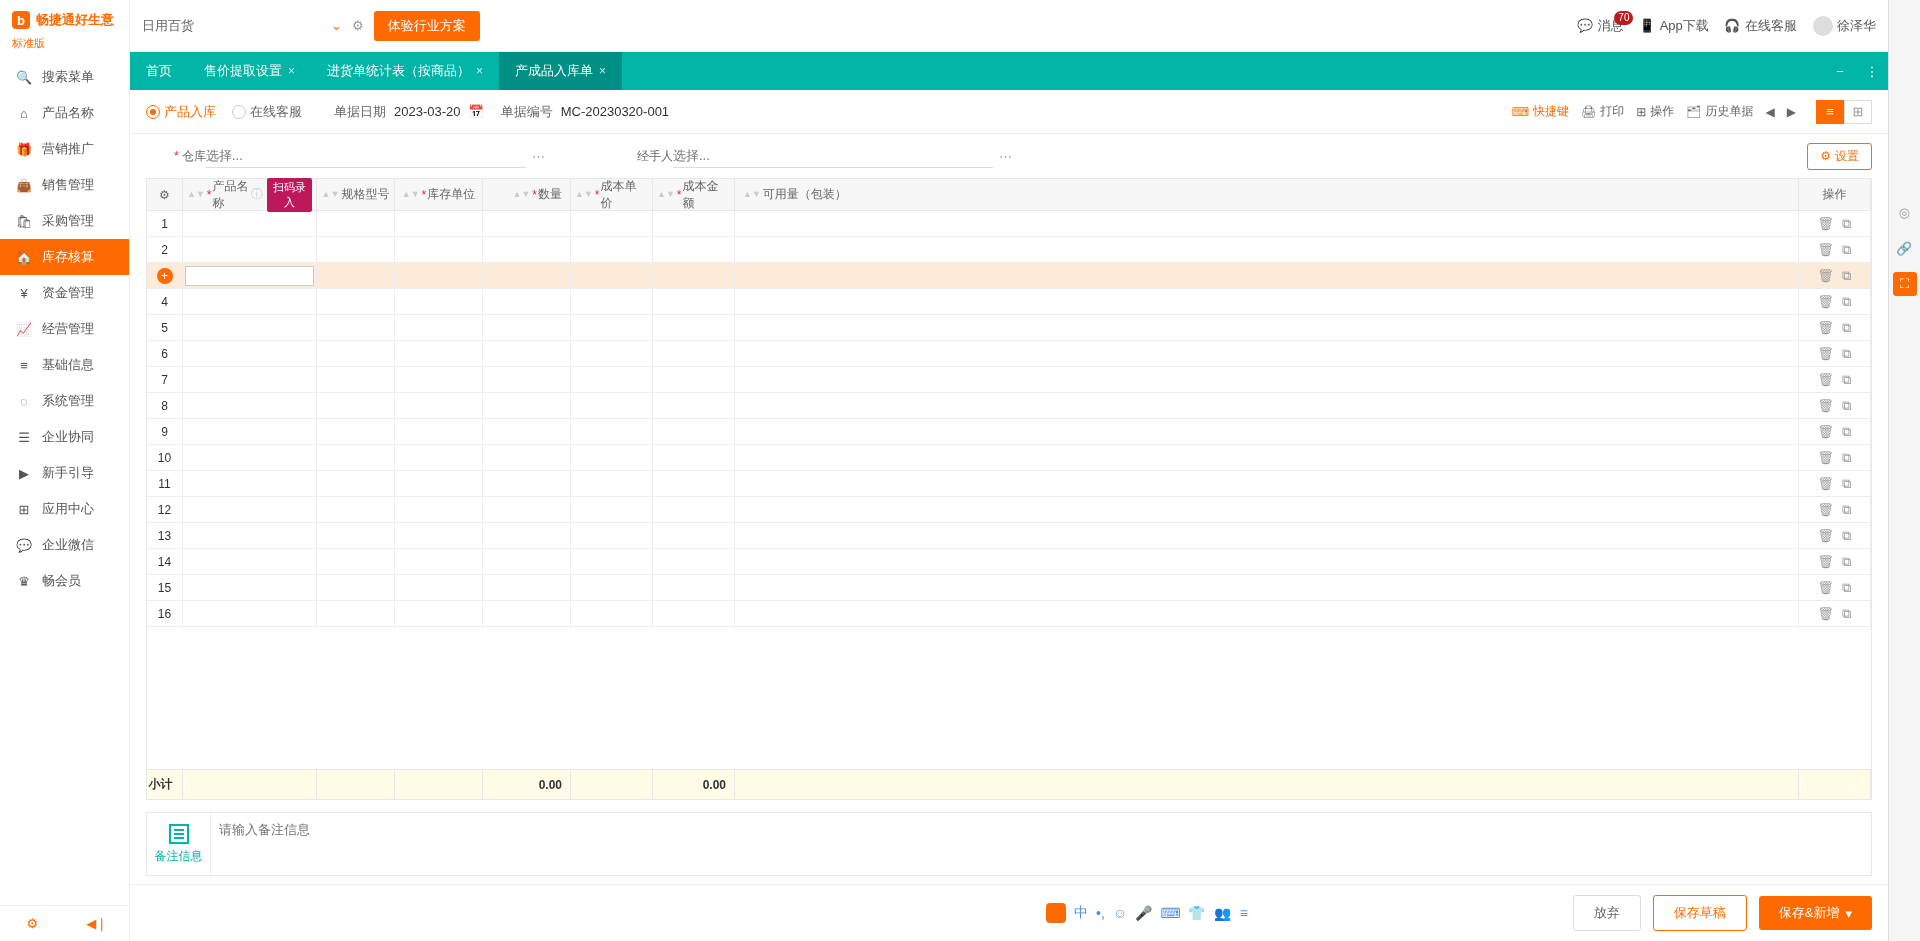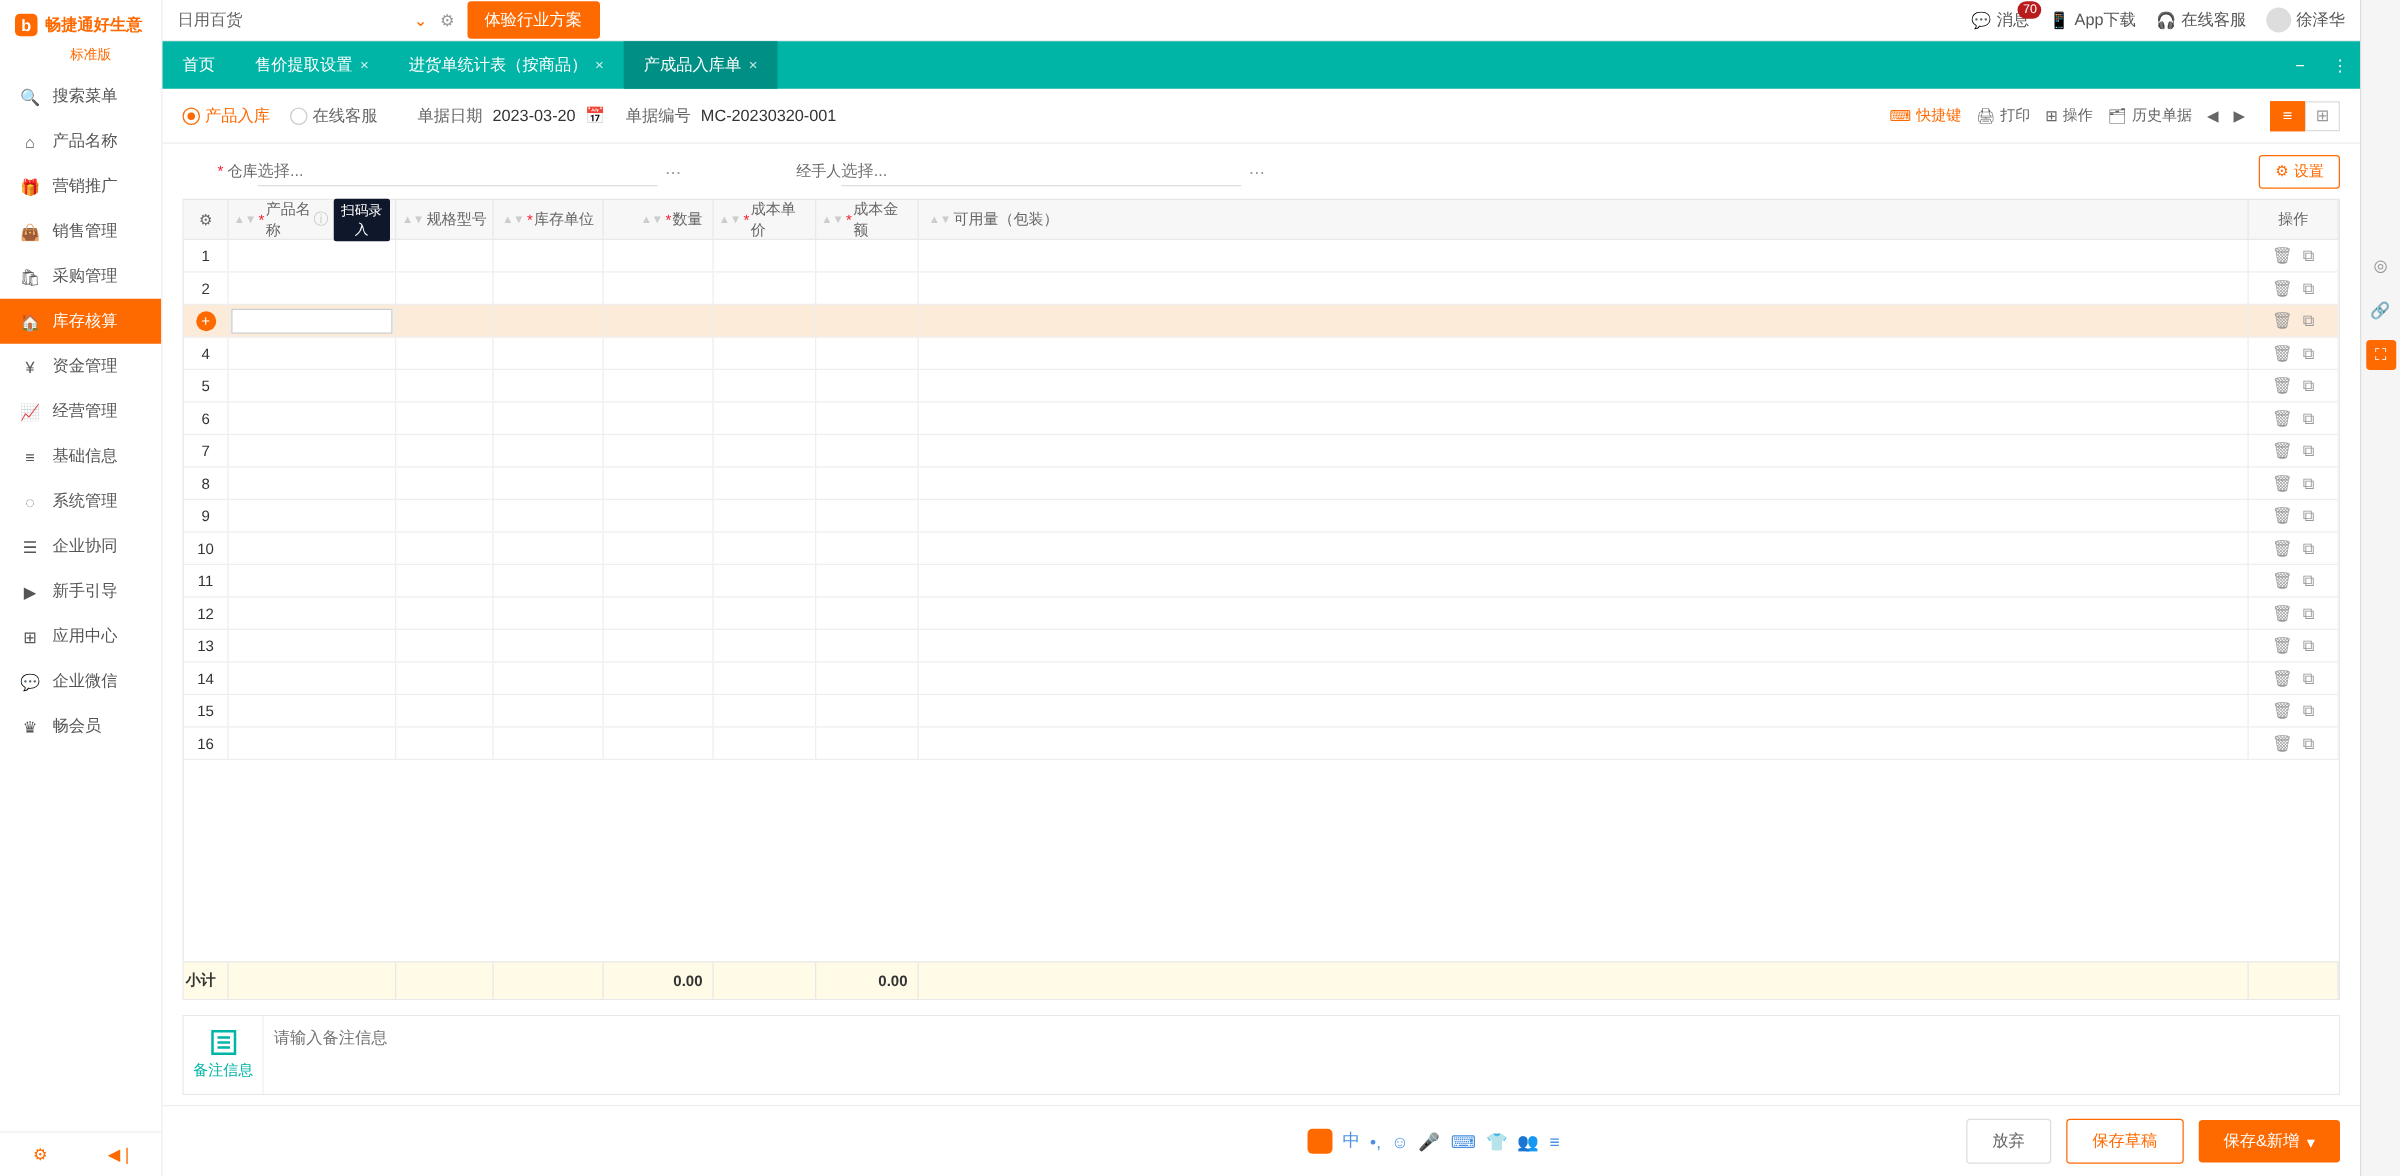--- a/index.html
+++ b/index.html
@@ -1,28 +1,28 @@
 <!DOCTYPE html>
 <html><head>
 <meta charset="utf-8">
 <style>
 * { margin: 0; padding: 0; box-sizing: border-box; font-family: "Microsoft YaHei", Arial, sans-serif; }
 body { display: flex; height: 941px; width: 1920px; overflow: hidden; background: #fff; font-size: 13px; color: #333; }
 .sidebar { width: 130px; background: #fff; border-right: 1px solid #eee; display: flex; flex-direction: column; }
 .logo { height: 40px; padding: 8px 12px; display: flex; align-items: center; color: #ff6a00; font-weight: bold; font-size: 13px; }
 .logo-icon { width: 18px; height: 18px; background: #ff6a00; border-radius: 4px; margin-right: 6px; display:flex;align-items:center;justify-content:center;color:#fff;}
-.logo-sub { padding: 0 12px; color: #ff6a00; font-size: 11px; margin-top:-4px; margin-bottom:8px;margin-left:44px;}
+.logo-sub { padding: 0 12px; color: #ff6a00; font-size: 11px; margin-top:-4px; margin-bottom:8px;}
 .nav { flex: 1; overflow-y: auto; }
 .nav-item { display: flex; align-items: center; height: 36px; padding: 0 16px; color: #555; cursor: pointer; font-size: 13px; }
 .nav-item.active { background: #ff6a00; color: #fff; }
 .nav-icon { width: 16px; height: 16px; margin-right: 10px; display:inline-flex;align-items:center;justify-content:center; }
 .nav-footer { height: 36px; display:flex; border-top:1px solid #eee;}
 .nav-footer-btn { flex:1; display:flex; align-items:center; justify-content:center; color:#ff6a00; cursor:pointer;}
 .main { flex: 1; display: flex; flex-direction: column; min-width:0; }
-.topbar { height: 33px; display: flex; align-items: center; padding: 0 12px; border-bottom: 1px solid #eee; }
+.topbar { height: 52px; display: flex; align-items: center; padding: 0 12px; border-bottom: 1px solid #eee; }
 .catsel { width: 200px; display:flex; align-items:center; color:#666; cursor:pointer;}
 .catsel-caret { margin-left:auto; color:#ff6a00; }
 .topbar-gear { margin: 0 10px; color:#999; cursor:pointer;}
 .tryplan-btn { background: #ff6a00; color:#fff; border:none; padding: 6px 14px; border-radius:3px; cursor:pointer; font-size:13px;}
 .top-right { margin-left:auto; display:flex; align-items:center; gap:16px; color:#555; }
 .tr-item { display:flex; align-items:center; gap:4px; cursor:pointer; position:relative; }
 .badge { position:absolute; top:-6px; right:-10px; background:#b91c1c; color:#fff; border-radius:8px; font-size:10px; padding:0 4px; line-height:14px;}
 .tabsbar { height: 38px; background: #00b4a6; display: flex; align-items: stretch; }
 .tab { display:flex; align-items:center; padding:0 16px; color:#fff; cursor:pointer; font-size:13px; }
 .tab.active { background: #008f85; }
@@ -51,21 +51,21 @@
 .req::before { content:'* '; color:#f5222d;}
 .field-input { border:none; border-bottom:1px solid #ddd; padding:4px 0; width:320px; color:#999; font-size:13px; background:transparent;}
 .field-more { color:#999; margin-left:6px; cursor:pointer;}
 .set-btn { margin-left:auto; border:1px solid #ff6a00; background:#fff; color:#ff6a00; padding:4px 12px; border-radius:3px; cursor:pointer; display:flex; align-items:center; gap:4px; font-size:12px;}
 .grid-wrap { flex:1; padding:0 16px; min-height:0; display:flex; flex-direction:column;}
 .grid { flex:1; border:1px solid #e8e8e8; display:flex; flex-direction:column; min-height:0;}
 .grid-head { display:flex; background:#f7f7f7; border-bottom:1px solid #e8e8e8; height:32px;}
 .gh-cell { border-right:1px solid #e8e8e8; display:flex; align-items:center; justify-content:center; font-size:12px; color:#666; position:relative; padding:0 4px;}
 .gh-cell .sort { color:#ccc; font-size:9px; margin-right:2px; cursor:pointer; line-height:1;}
 .gh-cell .req-star { color:#f5222d; margin-right:1px;}
-.scan-btn { background:#0f172a; color:#fff; border:none; padding:2px 6px; border-radius:2px; font-size:11px; margin-left:4px; cursor:pointer;}
+.scan-btn { background:#be185d; color:#fff; border:none; padding:2px 6px; border-radius:2px; font-size:11px; margin-left:4px; cursor:pointer;}
 .grid-body { flex:1; overflow-y:auto; }
 .grow { display:flex; height:26px; border-bottom:1px solid #eee; }
 .grow.hl { background:#fdebd9; }
 .gc { border-right:1px solid #eee; display:flex; align-items:center; justify-content:center; font-size:12px;}
 .gc input{ width:100%; height:20px; border:1px solid #ccc; background:#fff; margin:0 2px;}
 .add-btn { width:16px; height:16px; border-radius:50%; background:#ff6a00; color:#fff; display:flex; align-items:center; justify-content:center; font-size:12px; cursor:pointer;}
 .act-icon { color:#999; cursor:pointer; margin:0 4px; font-size:13px;}
 .grid-foot { display:flex; height:30px; background:#fffbe6; border-top:1px solid #e8e8e8;}
 .gf-cell { border-right:1px solid #e8e8e8; display:flex; align-items:center; justify-content:flex-end; padding-right:8px; font-size:12px; font-weight:bold;}
 .remark-area { margin:12px 16px 0 16px; border:1px solid #e8e8e8; display:flex; height:64px;}

